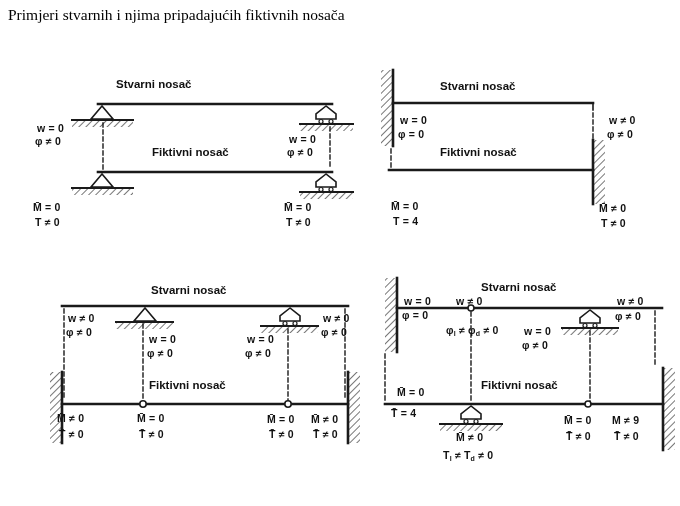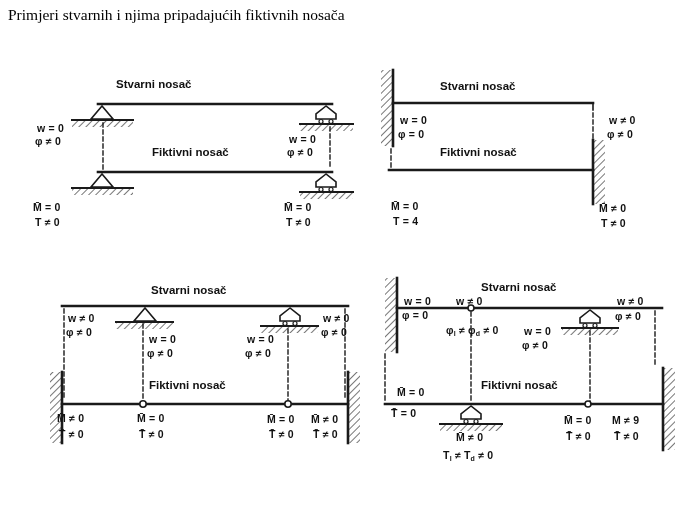--- a/index.html
+++ b/index.html
@@ -193,21 +193,21 @@
   <div class="sec" style="left:481px;top:379px">Fiktivni nosač</div>
   <div class="lbl" style="left:404px;top:295px">w = 0</div>
   <div class="lbl" style="left:402px;top:309px">φ = 0</div>
   <div class="lbl" style="left:456px;top:295px">w ≠ 0</div>
   <div class="lbl" style="left:446px;top:324px">φ<sub>l</sub> ≠ φ<sub>d</sub> ≠ 0</div>
   <div class="lbl" style="left:524px;top:325px">w = 0</div>
   <div class="lbl" style="left:522px;top:339px">φ ≠ 0</div>
   <div class="lbl" style="left:617px;top:295px">w ≠ 0</div>
   <div class="lbl" style="left:615px;top:310px">φ ≠ 0</div>
   <div class="lbl" style="left:397px;top:386px">M̄ = 0</div>
-  <div class="lbl" style="left:391px;top:407px">T̄ = 0</div>
+  <div class="lbl" style="left:391px;top:407px">T̄ = 4</div>
   <div class="lbl" style="left:456px;top:431px">M̄ ≠ 0</div>
   <div class="lbl" style="left:443px;top:449px">T<sub>l</sub> ≠ T<sub>d</sub> ≠ 0</div>
   <div class="lbl" style="left:564px;top:414px">M̄ = 0</div>
   <div class="lbl" style="left:566px;top:430px">T̄ ≠ 0</div>
   <div class="lbl" style="left:612px;top:414px">M ≠ 9</div>
   <div class="lbl" style="left:614px;top:430px">T̄ ≠ 0</div>
 
 </div>
 
 </body></html>

